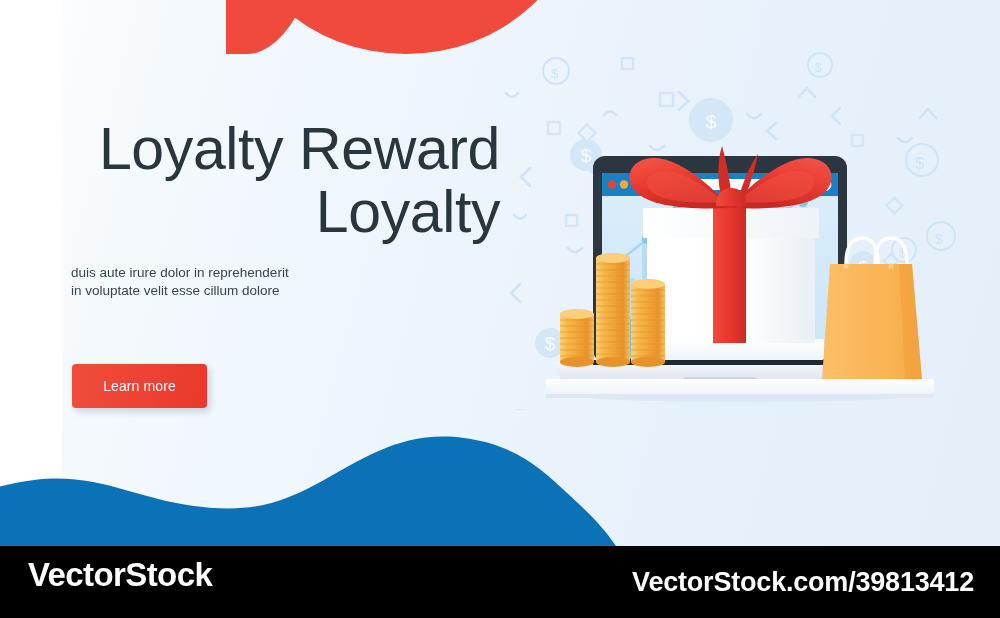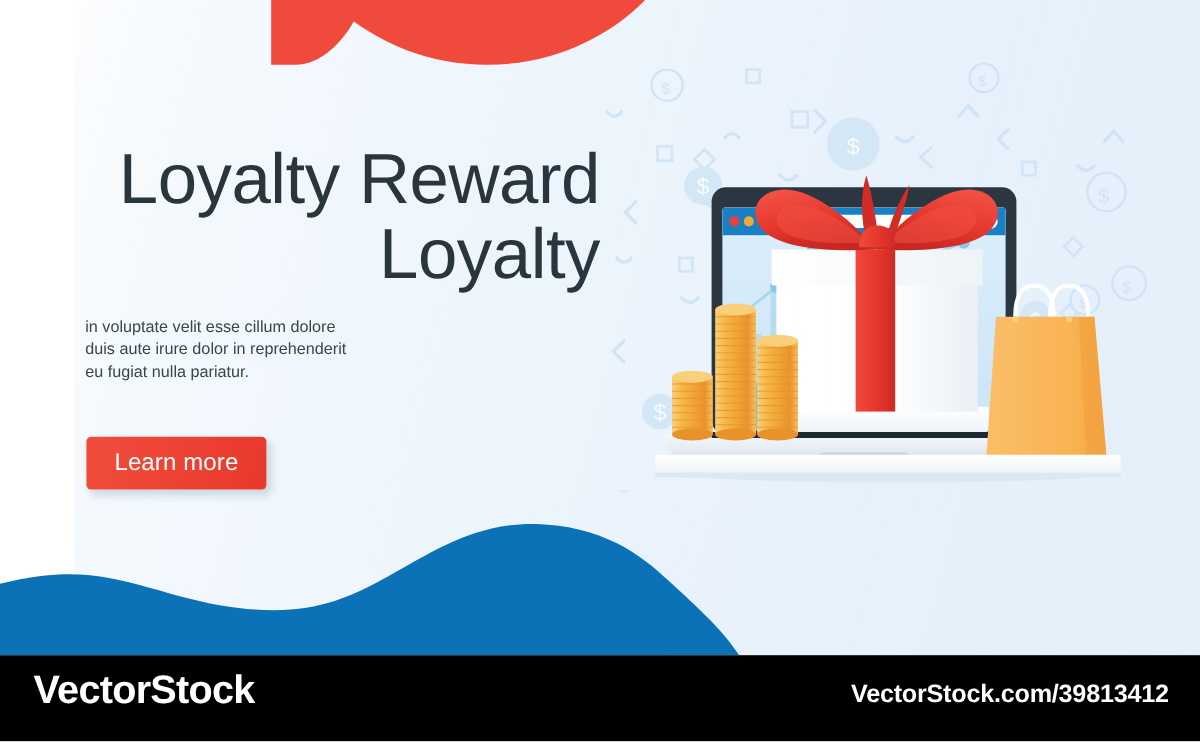--- a/index.html
+++ b/index.html
@@ -41,44 +41,44 @@
     position:absolute;left:70px;top:118px;width:430px;
     font-size:59px;line-height:1.07;font-weight:400;color:#29363d;
     letter-spacing:-0.4px;
     text-align:right;
   }
   .subcopy{
     position:absolute;left:71px;top:264px;width:260px;
     font-size:13.5px;line-height:1.36;color:#37464e;
   }
   .btn{
-    position:absolute;left:72px;top:364px;width:150px;height:44px;
+    position:absolute;left:72px;top:364px;width:135px;height:44px;
     border:0;border-radius:4px;cursor:pointer;
     background:linear-gradient(100deg,#ef4d3c 0%,#ee4334 48%,#e8392c 100%);
     box-shadow:3px 4px 7px rgba(40,70,95,.20);
-    color:#fff;font-size:20px;font-family:"Liberation Sans",sans-serif;
+    color:#fff;font-size:14px;font-family:"Liberation Sans",sans-serif;
     letter-spacing:.1px;
   }
 
   
   .illus{position:absolute;left:500px;top:50px;width:470px;height:360px;}
   .illus svg{display:block;}
 
   
   .footer{
     position:absolute;left:0;top:546px;width:1000px;height:72px;background:#000000;
   }
   .brand{
     position:absolute;left:28px;top:556px;color:#fff;
     font-size:33px;font-weight:700;letter-spacing:-.6px;
     font-family:"Liberation Sans",sans-serif;
   }
   .vsurl{
     position:absolute;right:26px;top:567px;color:#fff;
-    font-size:21px;font-weight:700;letter-spacing:-.2px;
+    font-size:27px;font-weight:700;letter-spacing:-.2px;
     font-family:"Liberation Sans",sans-serif;
   }
 </style>
 </head>
 <body>
 
 <div class="canvas">
 
   <div class="hero">
 
@@ -92,23 +92,22 @@
                  C560,22 600,-6 660,2 C714,9 740,36 762,56 C786,78 800,92 812,110 Z" fill="#0c72b8" transform="translate(-196,0)"></path>
       </svg>
     </div>
 
     <div class="headline">
       <div>Loyalty Reward</div>
       <div>Loyalty</div>
     </div>
 
     <div class="subcopy">
+      <div>duis aute irure dolor in reprehenderit</div>
       <div>in voluptate velit esse  cillum dolore</div>
-      <div>duis aute irure dolor in reprehenderit</div>
-      <div>eu fugiat nulla pariatur.</div>
     </div>
 
     <button class="btn">Learn more</button>
 
     <div class="illus">
       <svg width="470" height="360" viewBox="0 0 470 360" xmlns="http://www.w3.org/2000/svg">
         <defs>
           <linearGradient id="gBarA" x1="0" y1="0" x2="0" y2="1">
             <stop offset="0%" stop-color="#b9ddf3"></stop>
               <stop offset="48%" stop-color="#b2daf2"></stop>

